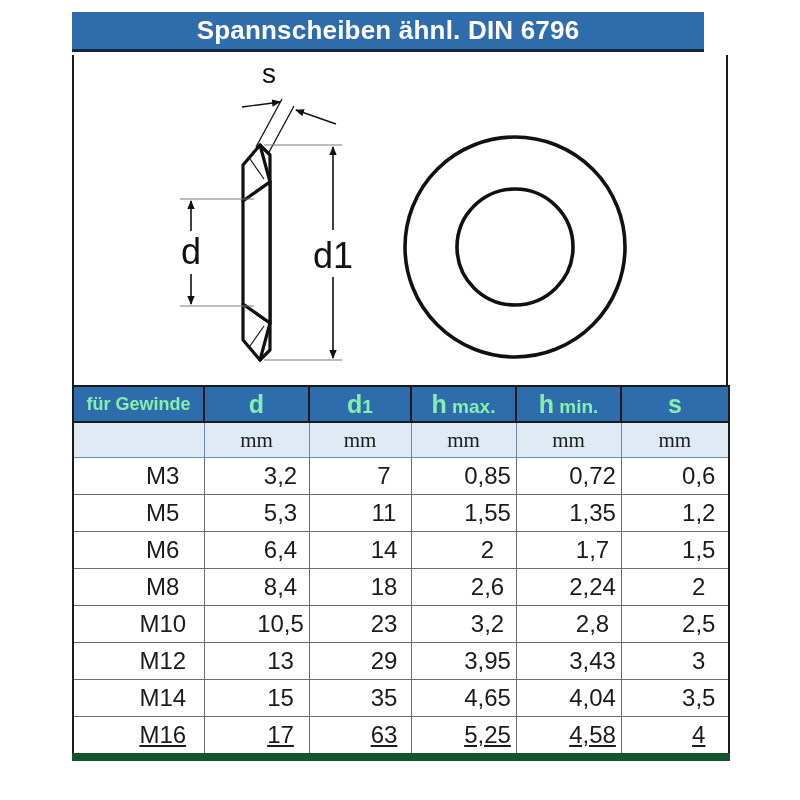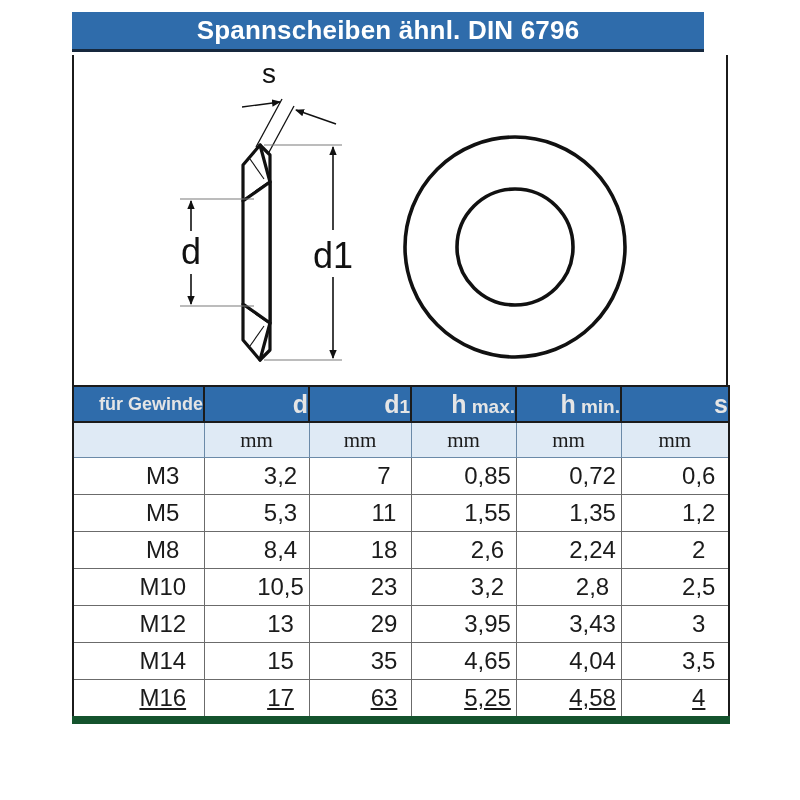--- a/index.html
+++ b/index.html
@@ -72,26 +72,25 @@
   #spec-table col.c-s      { width: 108px; }
 
   #spec-table th, #spec-table td {
     border: 1px solid #6b6b6b;
     text-align: center;
     vertical-align: middle;
     padding: 0;
   }
   #spec-table tr.header-row th {
     background: #2f6cab;
-    color: #e5e5e5;
+    color: #86efac;
     height: 34px;
     border-color: #1b1b1b;
     border-width: 2px;
     font-weight: bold;
-    text-align: right;
   }
   .th-big   { font-size: 25px; }
   .th-small { font-size: 18px; }
   .th-mixed .big   { font-size: 25px; }
   .th-mixed .small { font-size: 19px; }
 
   #spec-table tr.units-row td {
     background: #dfeaf5;
     height: 34px;
     font-size: 21px;
@@ -221,20 +220,28 @@
         </tr>
         <tr class="data-row">
           <td class="thread-cell">M5</td>
           <td>5,3</td>
           <td>11</td>
           <td>1,55</td>
           <td>1,35</td>
           <td>1,2</td>
         </tr>
         <tr class="data-row">
+          <td class="thread-cell">M6</td>
+          <td>6,4</td>
+          <td>14</td>
+          <td>2</td>
+          <td>1,7</td>
+          <td>1,5</td>
+        </tr>
+        <tr class="data-row">
           <td class="thread-cell">M8</td>
           <td>8,4</td>
           <td>18</td>
           <td>2,6</td>
           <td>2,24</td>
           <td>2</td>
         </tr>
         <tr class="data-row">
           <td class="thread-cell">M10</td>
           <td>10,5</td>

